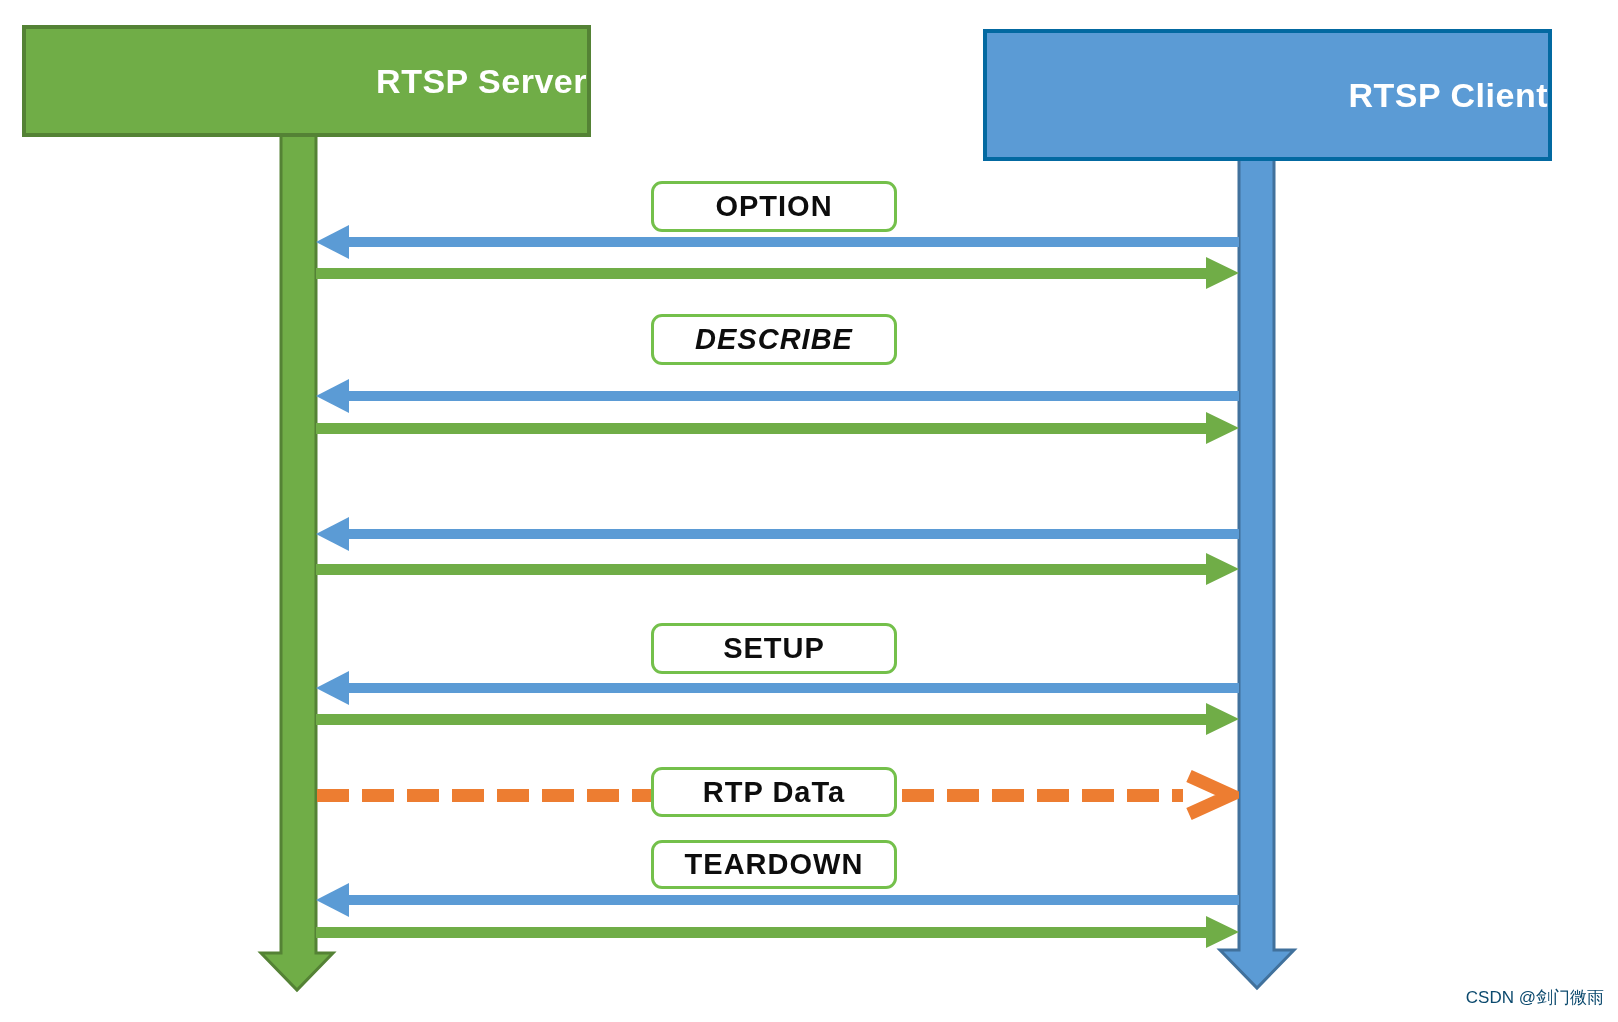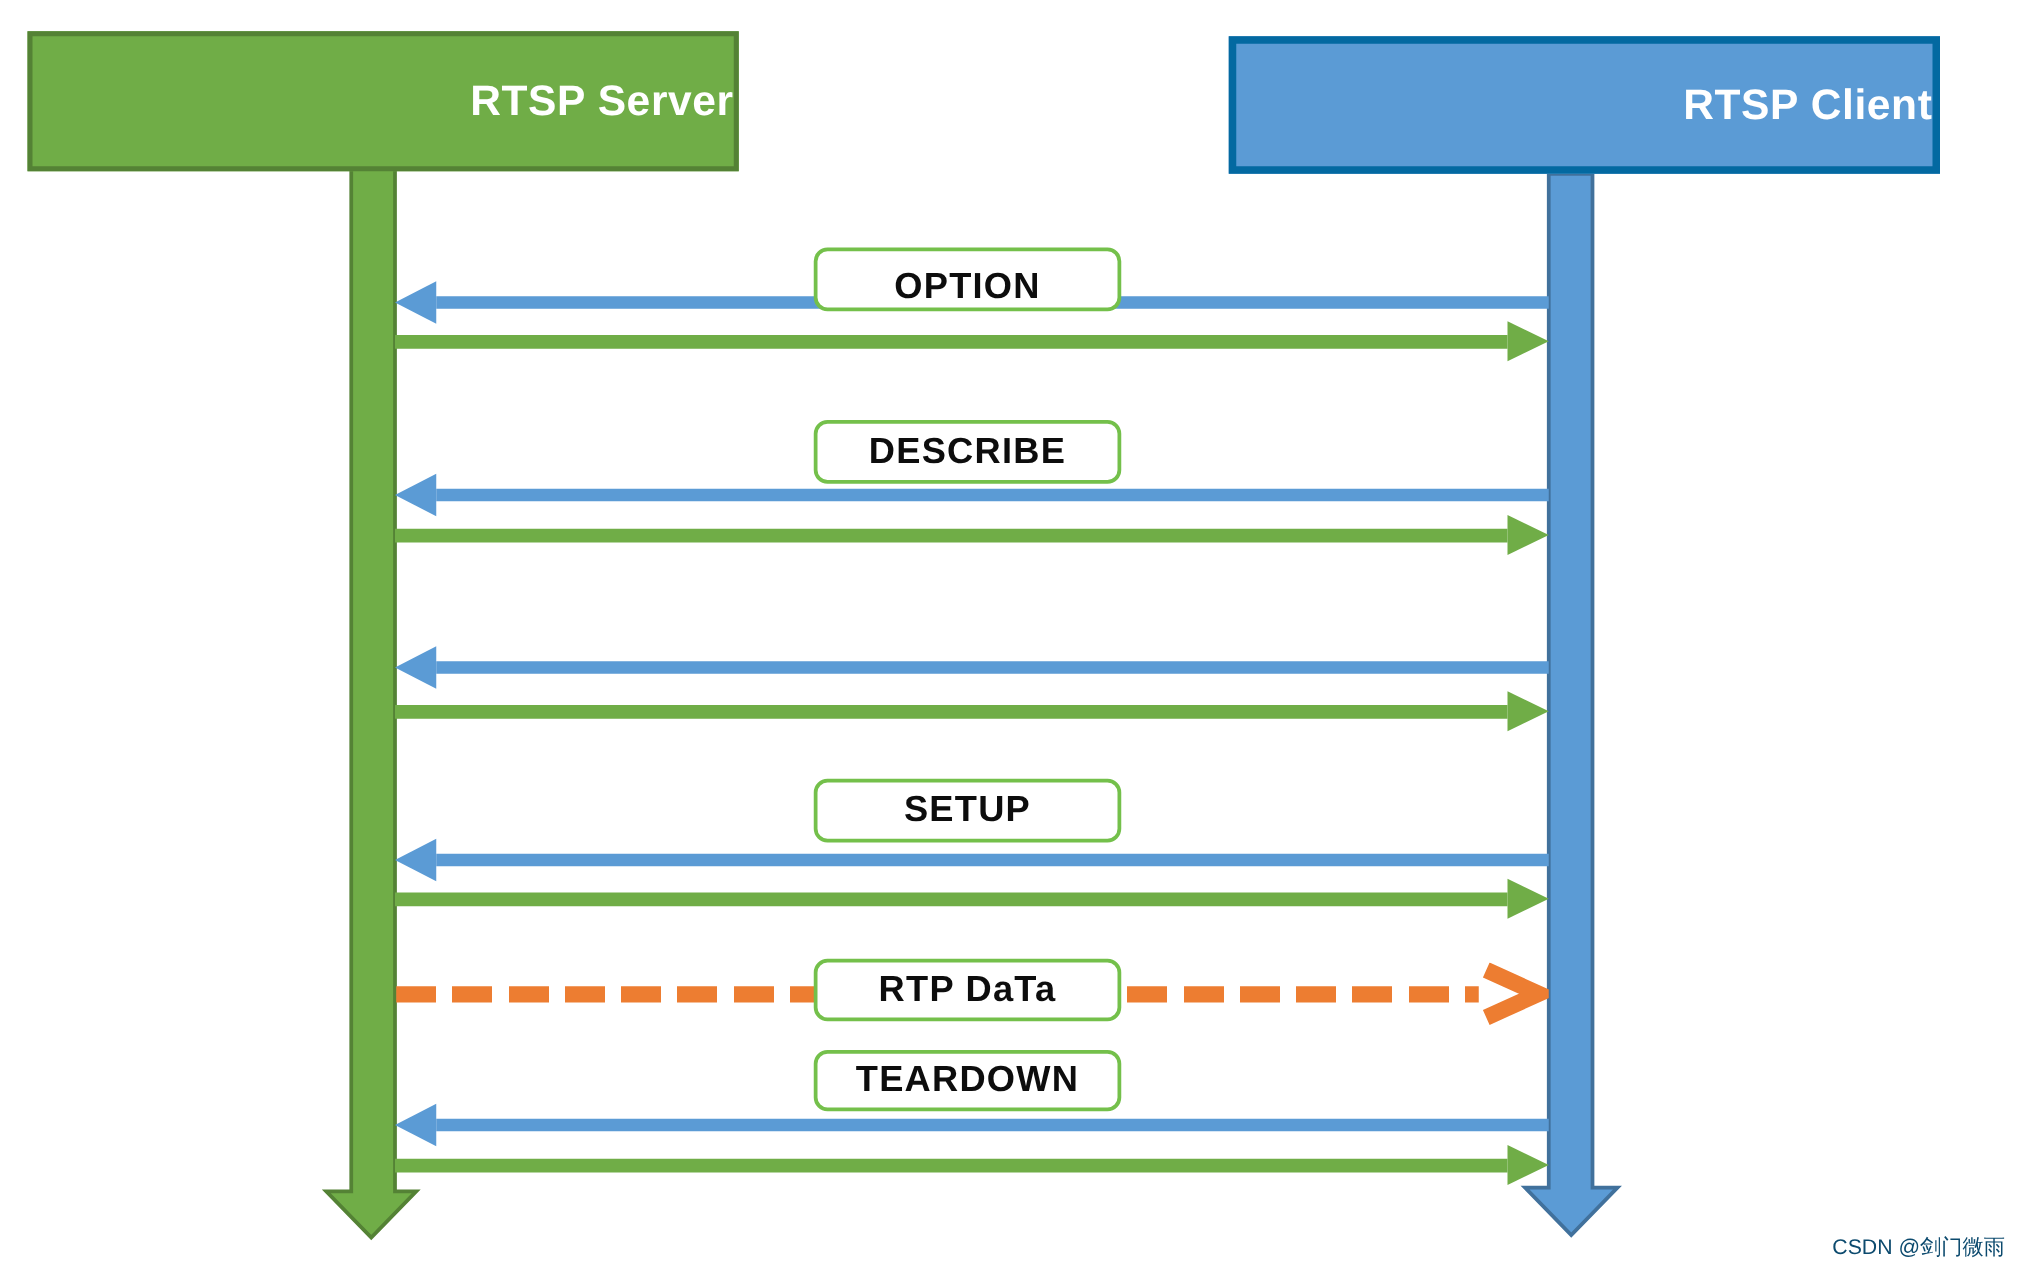--- a/index.html
+++ b/index.html
@@ -6,34 +6,34 @@
   #stage{
     position:relative;width:1618px;height:1022px;background:#ffffff;
     font-family:"Liberation Sans", sans-serif;overflow:hidden;
   }
   
   .actor-box{
     position:absolute;box-sizing:border-box;display:flex;align-items:center;justify-content:flex-end;
     color:#ffffff;font-weight:bold;font-size:34px;letter-spacing:.5px;z-index:6;
   }
   .server-box{left:22px;top:25px;width:569px;height:112px;background:#70AD47;border:4px solid #548235;}
-  .client-box{left:983px;top:29px;width:569px;height:110px;background:#5B9BD5;border:6px solid #0369a1;}
+  .client-box{left:983px;top:29px;width:569px;height:132px;background:#5B9BD5;border:4px solid #0369a1;}
   
   .lifeline{position:absolute;z-index:1;}
   .lifeline-server{left:257px;top:133px;}
   .lifeline-client{left:1216px;top:139px;}
   
   .msg-label{
     position:absolute;left:651px;width:246px;height:51px;box-sizing:border-box;
     background:#ffffff;border:3px solid #74C04B;border-radius:11px;
     display:flex;align-items:center;justify-content:center;
     font-weight:bold;font-size:29px;color:#0d0d0d;letter-spacing:1px;z-index:5;
   }
-  .lbl-0{top:198px;align-items:flex-end;}
-  .lbl-1{top:336px;}
+  .lbl-0{top:181px;}
+  .lbl-1{top:314px;font-style:italic;}
   .lbl-2{top:470px;}
   .lbl-3{top:623px;}
   .lbl-4{top:767px;height:50px;}
   .lbl-5{top:840px;height:49px;}
   
   .msg-arrow{position:absolute;left:316px;width:923px;height:34px;display:flex;align-items:center;z-index:2;}
   .blue-arrow .head-left{
     width:0;height:0;border-top:17px solid transparent;border-bottom:17px solid transparent;
     border-right:33px solid #5B9BD5;flex:0 0 auto;
   }

